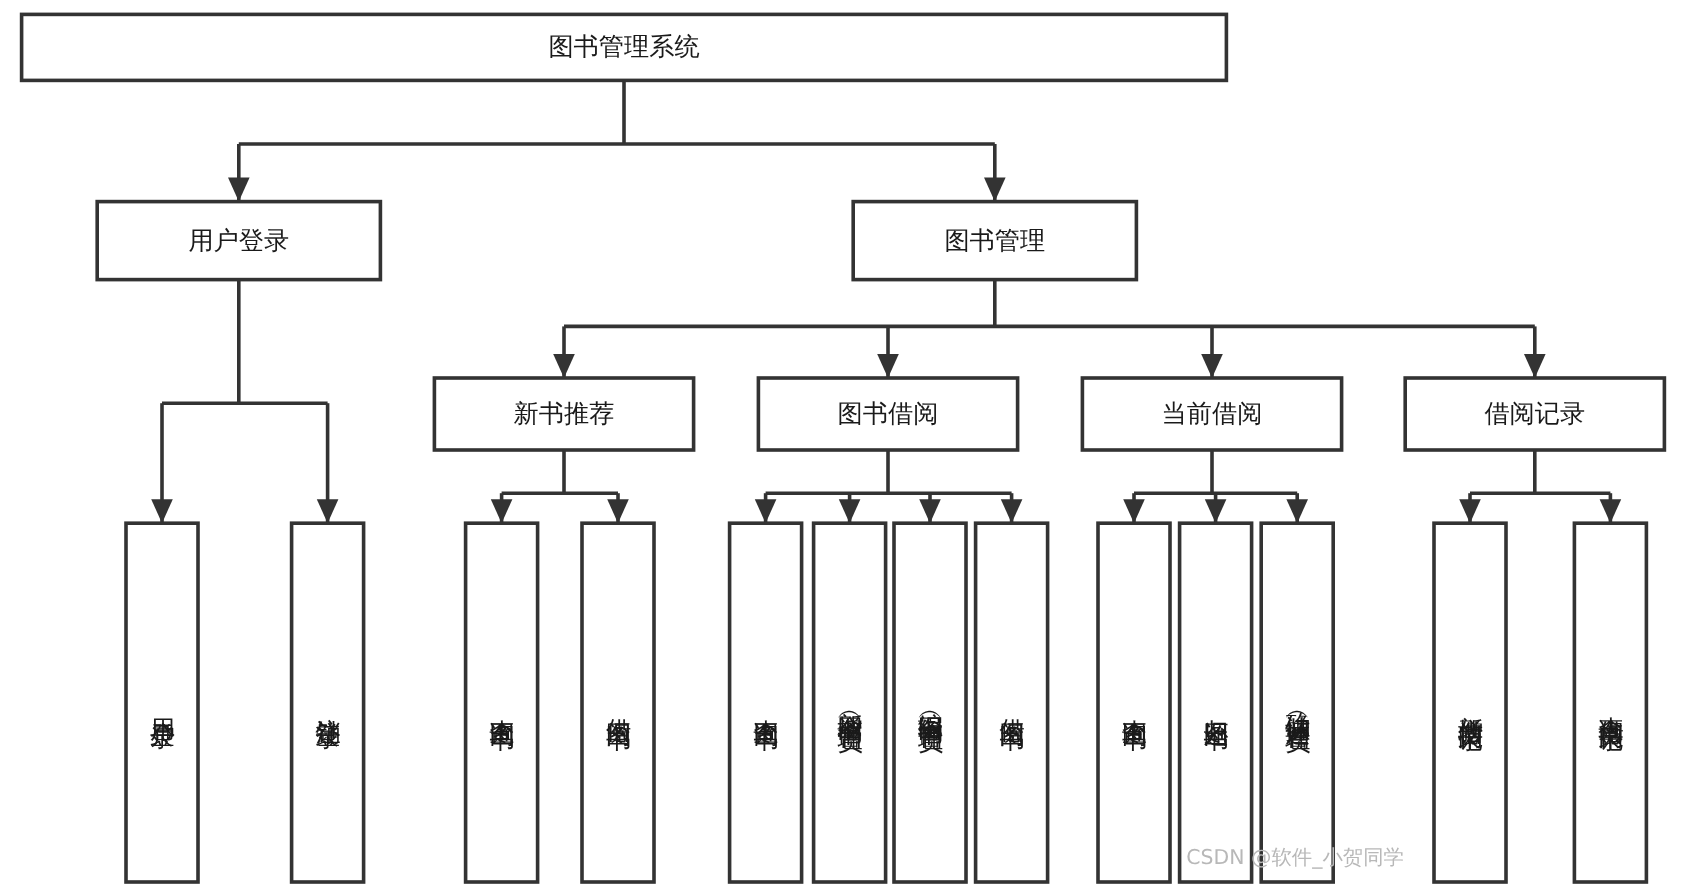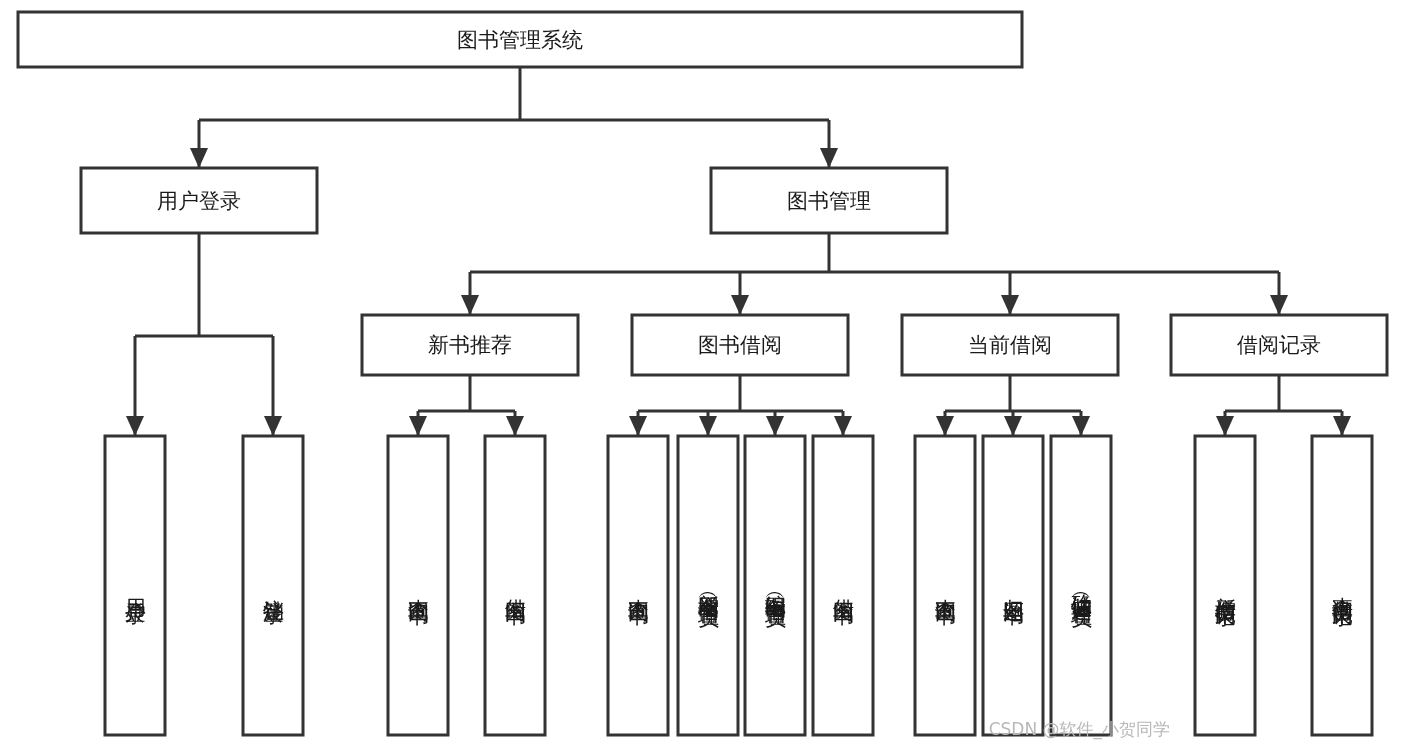--- a/index.html
+++ b/index.html
@@ -58,21 +58,21 @@
     line-height: 1;
     white-space: nowrap;
     display: flex;
     align-items: center;
     justify-content: center;
     pointer-events: none;
   }
   .watermark {
     position: absolute;
     right: 8px;
-    bottom: 6px;
+    bottom: 21px;
     font-family: "DejaVu Sans", "Liberation Sans", sans-serif;
     font-size: 17px;
     color: #b8b8b8;
     white-space: nowrap;
   }
 </style>
 </head>
 <body>
 
 <div id="diagram-root">

